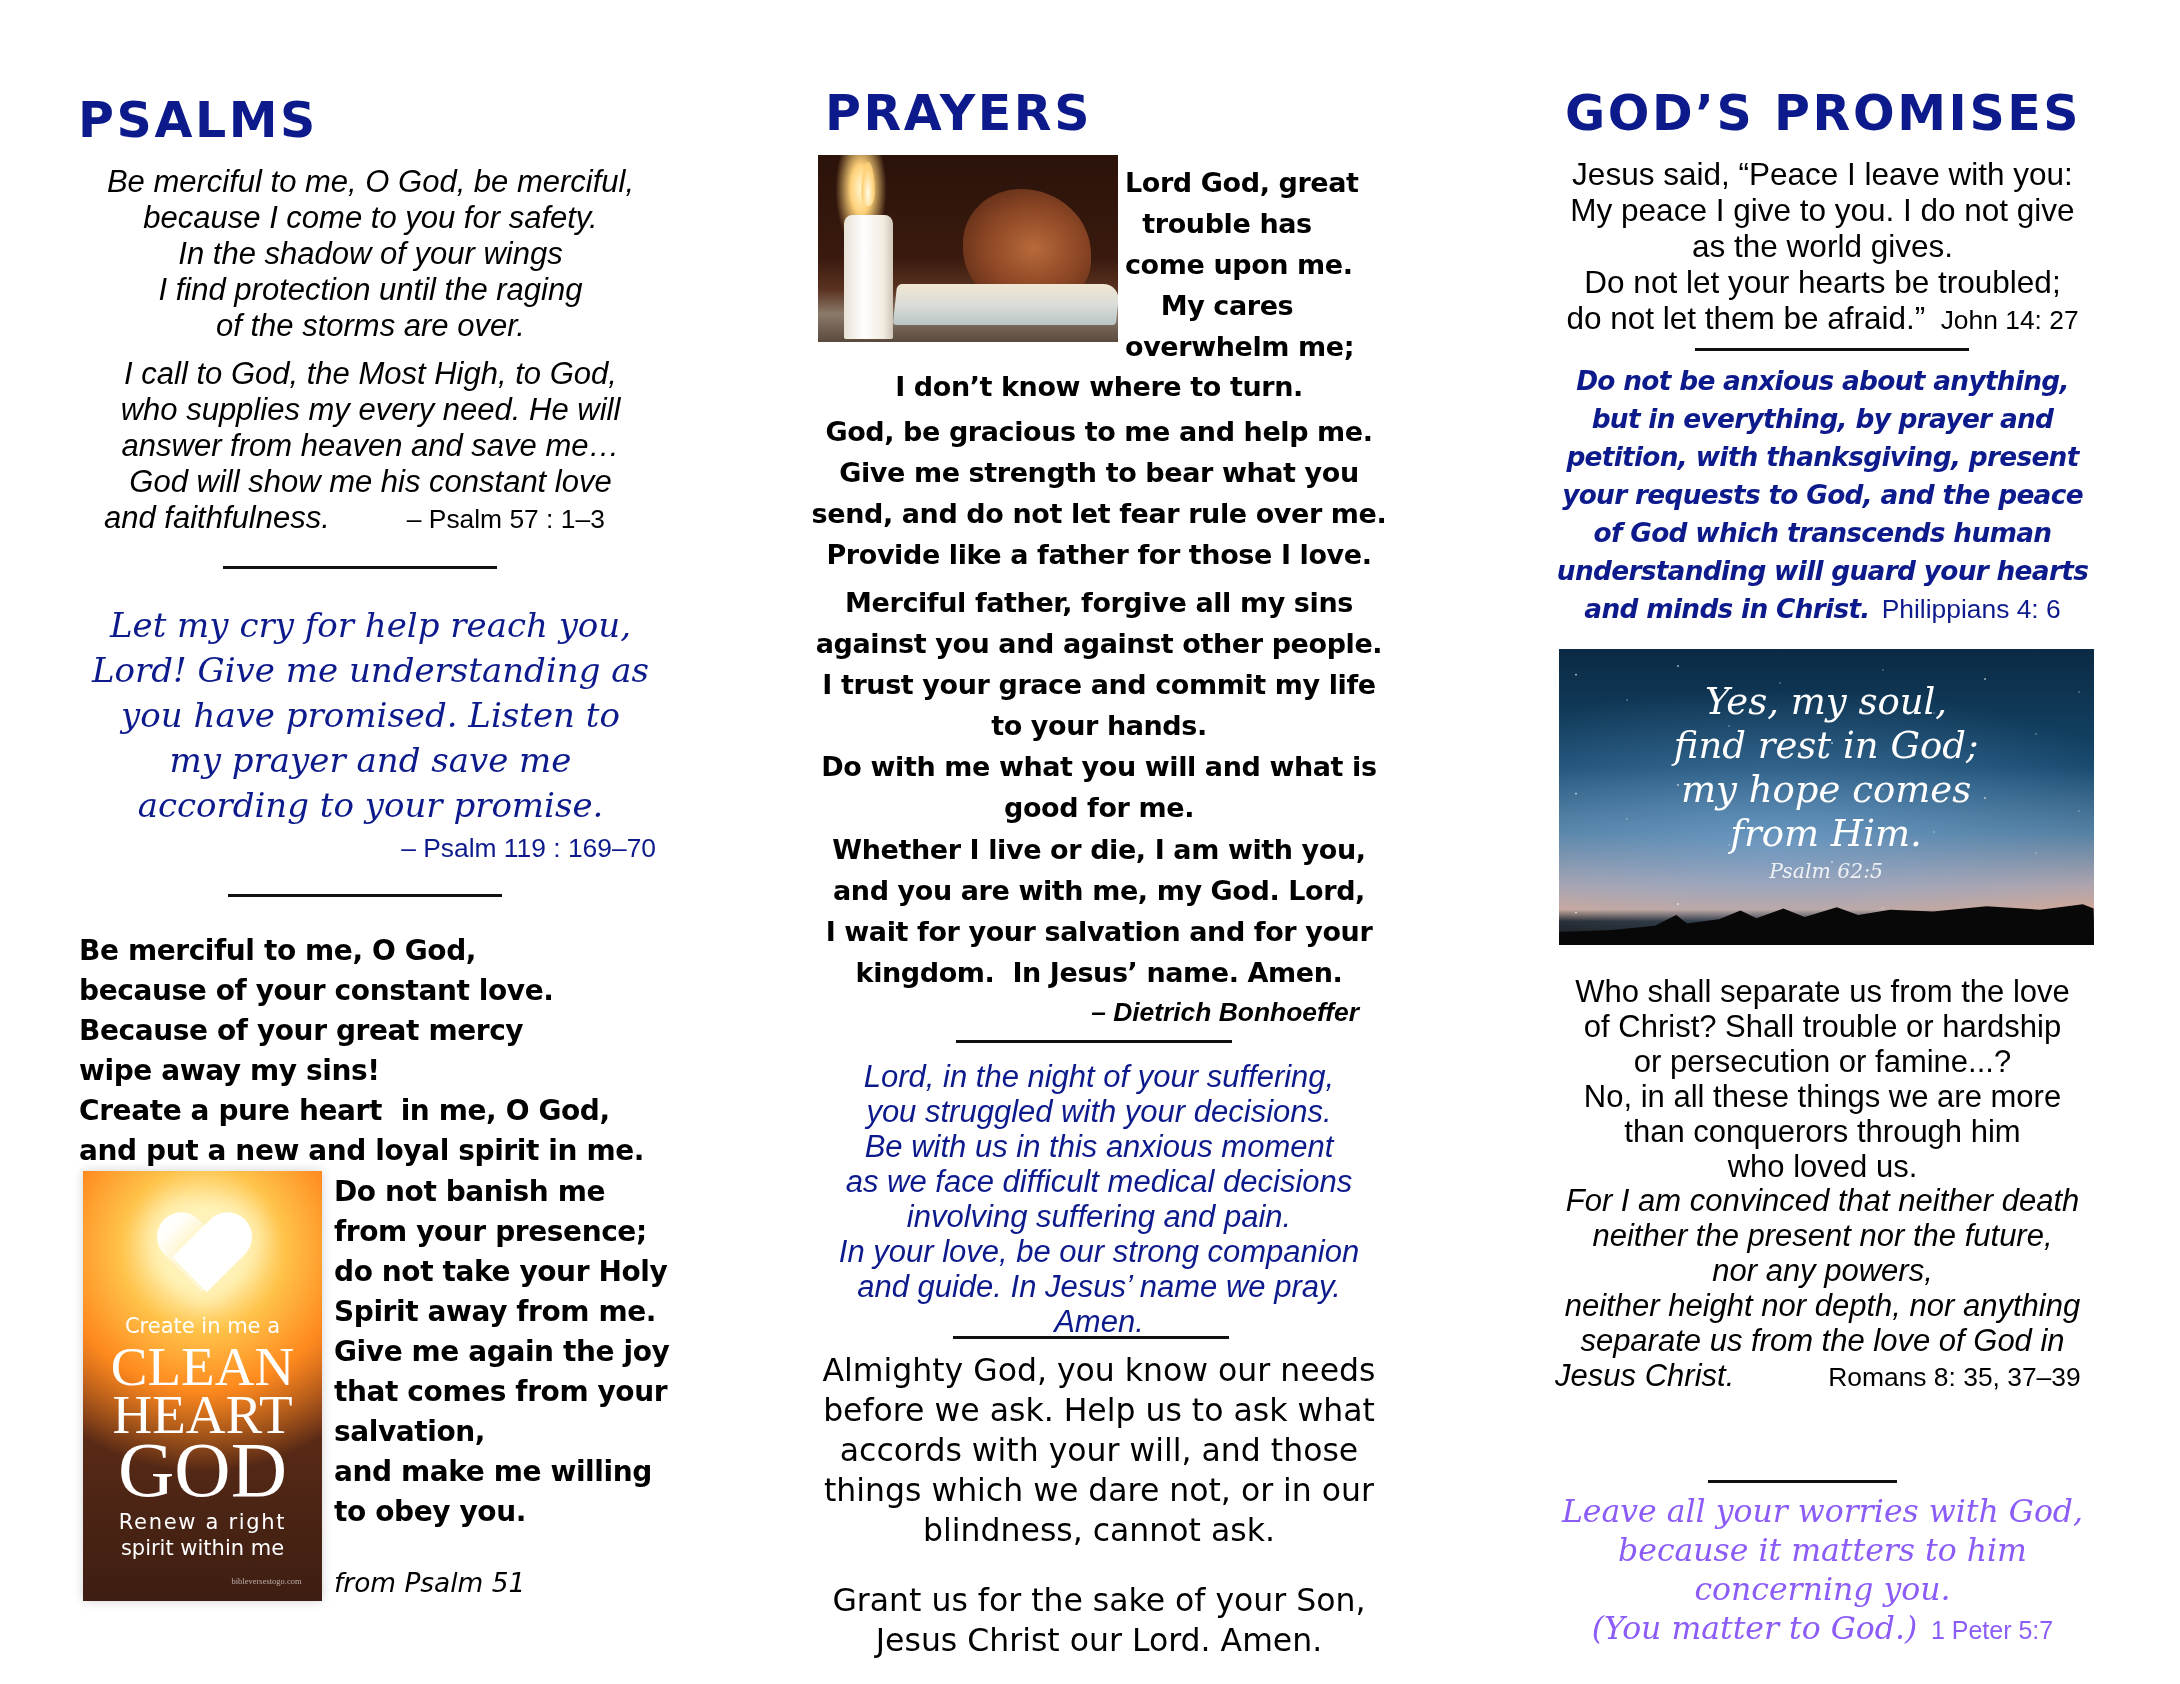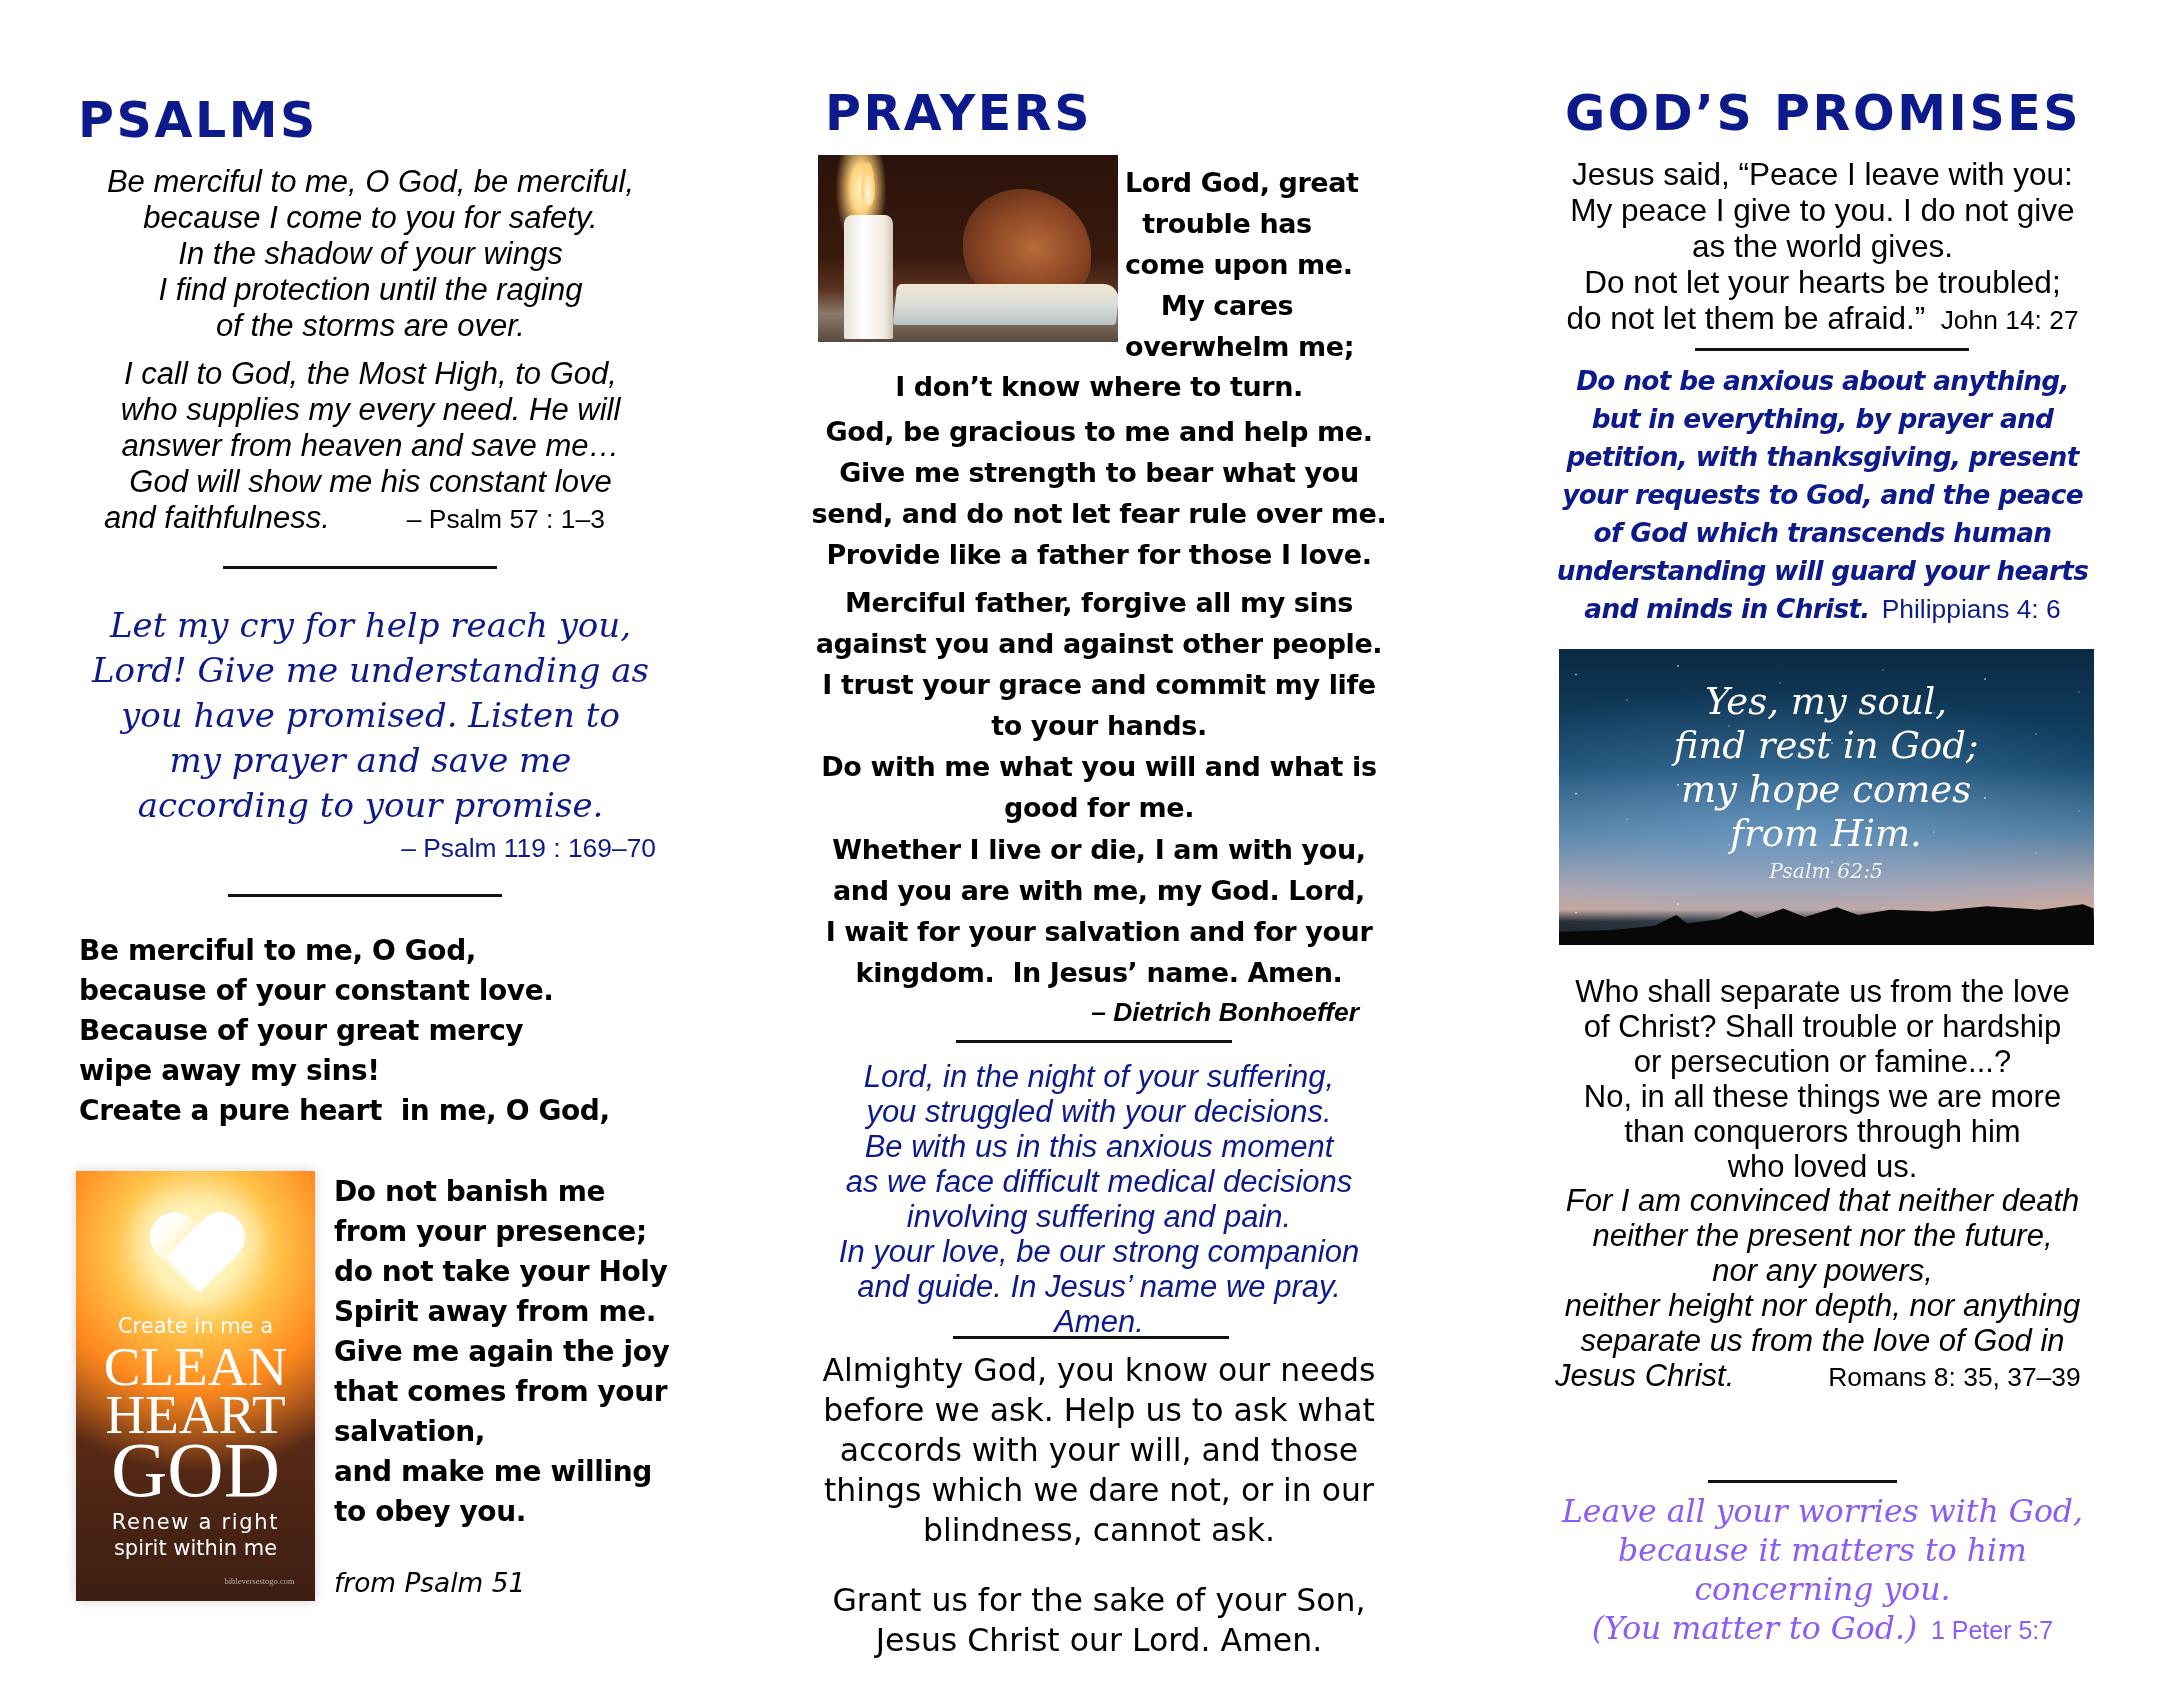--- a/index.html
+++ b/index.html
@@ -147,23 +147,24 @@
   <div class="block sans navy" style="left:383px; width:273px; top:833px; font-size:26.4px; text-align:right;">– Psalm 119 : 169–70</div>
 
   <div class="rule" style="left:228px; top:894px; width:274px;"></div>
 
   <div class="block bold-sans" style="left:79px; width:613px; top:931px; font-size:28px; line-height:40px; text-align:left; letter-spacing:-0.4px;">
     <span class="line">Be merciful to me, O God,</span>
     <span class="line">because of your constant love.</span>
     <span class="line">Because of your great mercy</span>
     <span class="line">wipe away my sins!</span>
     <span class="line">Create a pure heart  in me, O God,</span>
-  </div>
-
-  <div class="img heart-img" style="left:76px; top:1171px; width:239px; height:430px;">
+    <span class="line">and put a new and loyal spirit in me.</span>
+  </div>
+
+  <div class="img heart-img" style="left:83px; top:1171px; width:239px; height:430px;">
     <div class="heart-shape"></div>
     <div class="heart-text ht-small" style="top:143px;">Create in me a</div>
     <div class="heart-text ht-big" style="top:170px;">CLEAN</div>
     <div class="heart-text ht-big" style="top:218px;">HEART</div>
     <div class="heart-text ht-god" style="top:262px;">GOD</div>
     <div class="heart-text ht-small" style="top:339px; letter-spacing:1.7px;">Renew a right</div>
     <div class="heart-text ht-small" style="top:365px;">spirit within me</div>
     <div class="heart-text ht-ref" style="top:392px;margin-top:39px;">PSALM 51:10</div>
     <div class="heart-text ht-ref" style="top:405px; font-size:8.5px; opacity:0.6;">bibleversestogo.com</div>
   </div>

